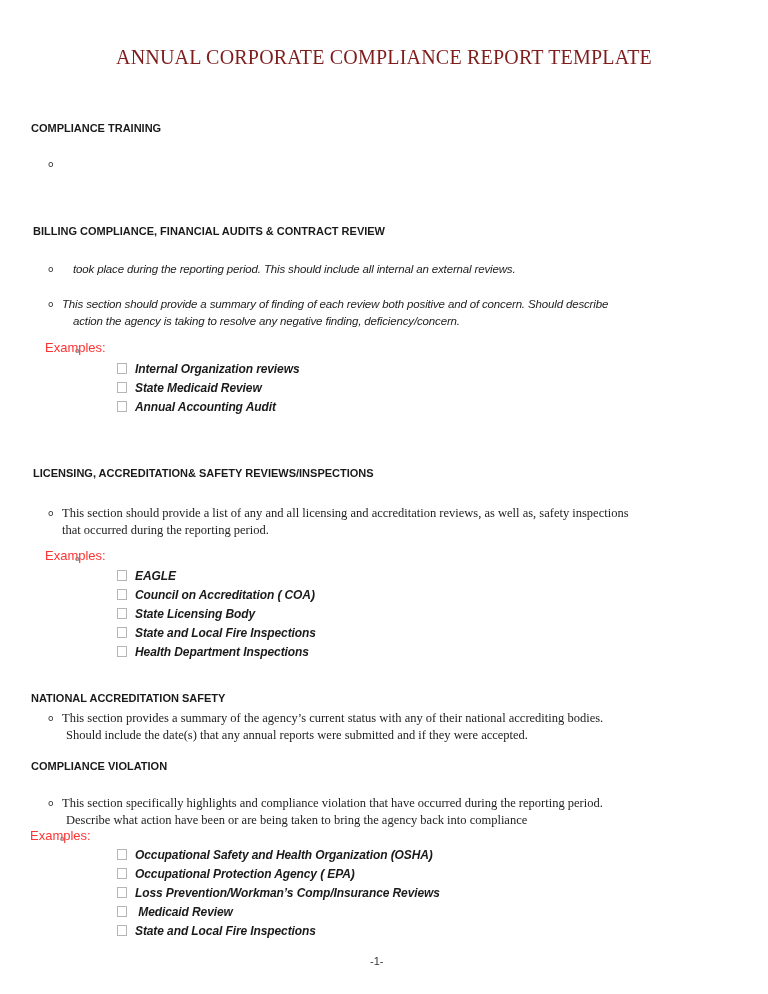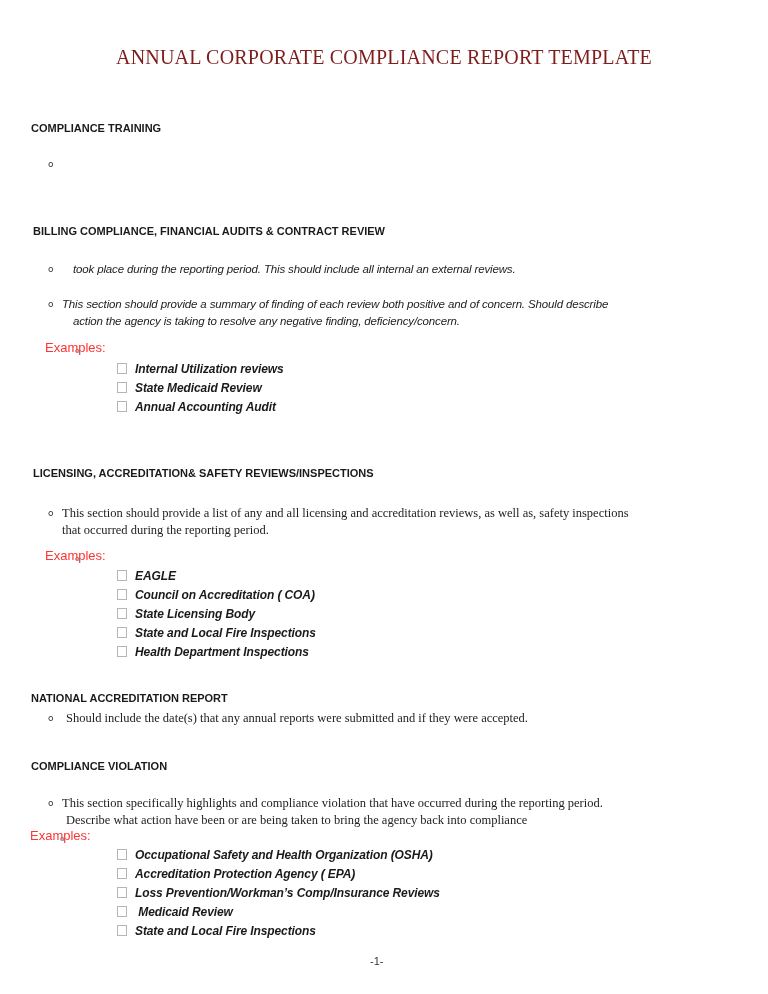--- a/index.html
+++ b/index.html
@@ -145,21 +145,21 @@
     <span class="indent2">action the agency is taking to resolve any negative finding, deficiency/concern.</span>
   </span>
 </div>
 <div class="examples-label" style="top:340px; left:45px;">
   <span>Examples:</span>
   <span class="tiny-bullet">o</span>
 </div>
 <ul class="check-list" style="top:359px;">
   <li class="check-item">
       <span class="check-box"></span>
-      <span class="check-label">Internal Utilization reviews</span>
+      <span class="check-label">Internal Organization reviews</span>
     </li>
   <li class="check-item">
       <span class="check-box"></span>
       <span class="check-label">State Medicaid Review</span>
     </li>
   <li class="check-item">
       <span class="check-box"></span>
       <span class="check-label">Annual Accounting Audit</span>
     </li>
 </ul>
@@ -192,24 +192,25 @@
   <li class="check-item">
       <span class="check-box"></span>
       <span class="check-label">State and Local Fire Inspections</span>
     </li>
   <li class="check-item">
       <span class="check-box"></span>
       <span class="check-label">Health Department Inspections</span>
     </li>
 </ul>
 
-<div class="heading" style="top:692px; left:31px;">NATIONAL ACCREDITATION REPORT</div>
+<div class="heading" style="top:692px; left:31px;">NATIONAL ACCREDITATION SAFETY</div>
 <div class="bullet-row" style="top:710px; left:48px; width:710px;">
   <span class="bullet">o</span>
   <span class="bullet-text serif">
+    <span class="indent2b">This section provides a summary of the agency’s current status with any of their national accrediting bodies.</span>
     <span class="indent2" style="padding-left:4px;">Should include the date(s)  that any annual reports were submitted and if they were accepted.</span>
   </span>
 </div>
 
 <div class="heading" style="top:760px; left:31px;">COMPLIANCE VIOLATION</div>
 <div class="bullet-row" style="top:795px; left:48px; width:710px;">
   <span class="bullet">o</span>
   <span class="bullet-text serif">
     <span class="indent2b">This section specifically highlights and compliance violation that have occurred during the reporting period.</span>
     <span class="indent2" style="padding-left:4px;">Describe what action have been or are being taken to bring the agency back into compliance</span>
@@ -219,21 +220,21 @@
   <span>Examples:</span>
   <span class="tiny-bullet">o</span>
 </div>
 <ul class="check-list" style="top:845px;">
   <li class="check-item">
       <span class="check-box"></span>
       <span class="check-label">Occupational Safety and Health Organization (OSHA)</span>
     </li>
   <li class="check-item">
       <span class="check-box"></span>
-      <span class="check-label">Accreditation Protection Agency ( EPA)</span>
+      <span class="check-label">Occupational Protection Agency ( EPA)</span>
     </li>
   <li class="check-item">
       <span class="check-box"></span>
       <span class="check-label">Loss Prevention/Workman’s Comp/Insurance Reviews</span>
     </li>
   <li class="check-item">
       <span class="check-box"></span>
       <span class="check-label" style="white-space:pre;"> Medicaid Review</span>
     </li>
   <li class="check-item">

